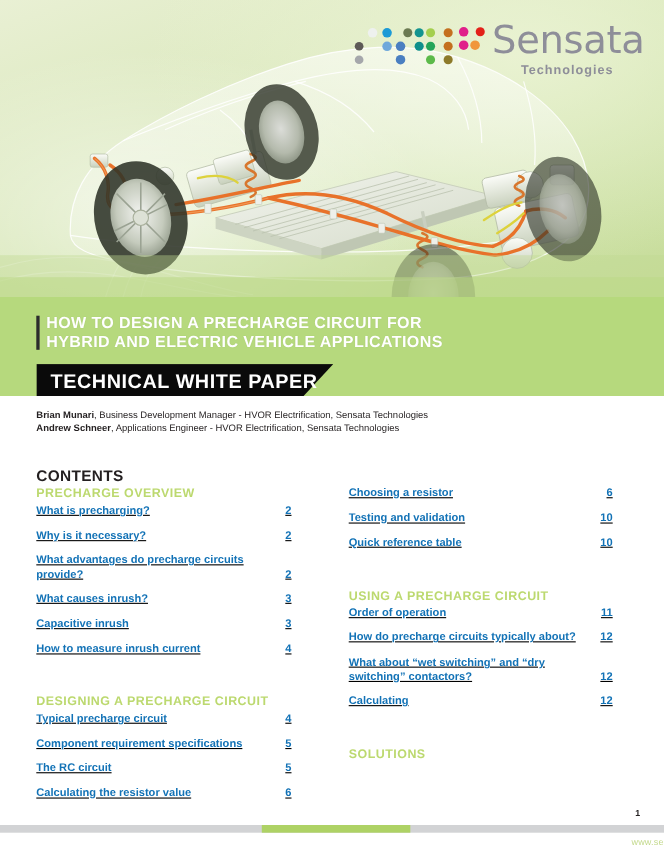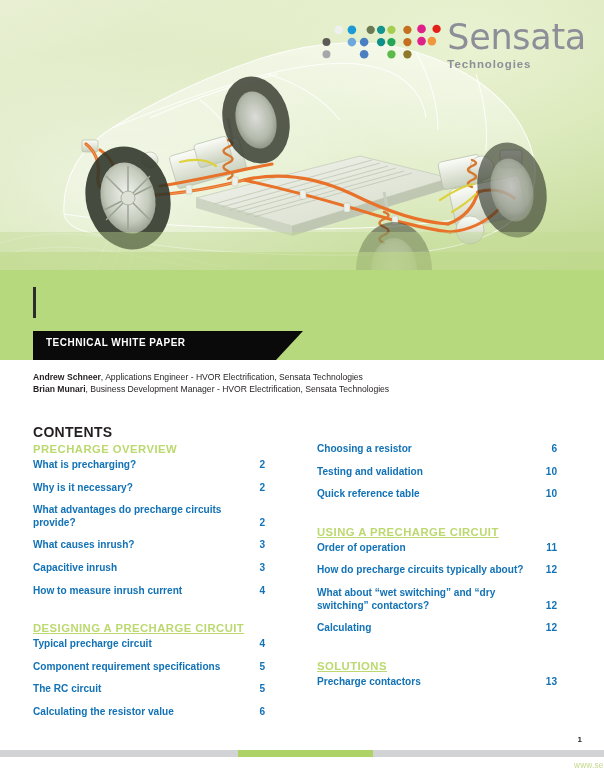--- a/index.html
+++ b/index.html
@@ -19,21 +19,21 @@
       radial-gradient(ellipse 420px 240px at 22% 72%, rgba(255,255,255,0.55) 0%, rgba(255,255,255,0) 62%),
       radial-gradient(ellipse 520px 300px at 78% 18%, rgba(236,244,214,0.85) 0%, rgba(236,244,214,0) 65%),
       linear-gradient(160deg, #e9f0d4 0%, #dce9bf 34%, #d2e4ae 60%, #c6dc99 100%);
   }
   .hero-svg { position:absolute; left:0; top:0; width:604px; height:270px; }
 
   
   .logo { position:absolute; right:18px; top:18px; width:268px; height:62px; }
   .logo-dots { position:absolute; left:0; top:2px; width:128px; height:46px; }
   .logo-word {
-    position:absolute; right:0; top:0; text-align:left;
+    position:absolute; right:0; top:0; text-align:center;
     color:#8c8c97;
   }
   .logo-name {
     font-size:35px; font-weight:400; letter-spacing:-0.3px;
     line-height:38px; color:#8e8e99;
     font-family:"DejaVu Sans", sans-serif;
   }
   .logo-sub {
     font-size:11.5px; font-weight:bold; letter-spacing:0.9px;
     color:#8e8e99; margin-top:2px; margin-right:2px;
@@ -54,21 +54,21 @@
     line-height:17px; letter-spacing:0.35px;
     text-shadow:0 0 1px rgba(120,150,70,0.30);
   }
   .wp-bar {
     position:absolute; left:33px; top:331px; width:270px; height:29px;
     background:#0a0a0a;
     clip-path: polygon(0 0, 100% 0, 90% 100%, 0 100%);
   }
   .wp-label {
     position:absolute; left:46px; top:337px;
-    color:#ffffff; font-size:10px; font-weight:bold; letter-spacing:0.5px;
+    color:#ffffff; font-size:18px; font-weight:bold; letter-spacing:0.5px;
   }
 
   
   .byline {
     position:absolute; left:33px; top:372px; width:520px;
     font-size:8.6px; color:#231f20; line-height:11.6px;
   }
   .byline .b { font-weight:bold; }
 
   .contents-head {
@@ -77,25 +77,25 @@
   }
 
   .col { position:absolute; top:443px; }
   .col-left { left:33px; width:232px; }
   .col-right { left:317px; width:240px; }
 
   .sec-head {
     color:#bcd96f; font-size:11.3px; font-weight:bold;
     letter-spacing:0.45px; margin-bottom:4px;
   }
-  .sec-head.spaced { margin-top:25px;text-decoration:underline; }
+  .sec-head.spaced { margin-top:35px; }
 
   .toc-row {
     display:flex; align-items:flex-start; justify-content:flex-start;
-    margin-bottom:10px; gap:8px;
+    margin-bottom:10px; gap:8px;text-decoration:underline;
   }
   .toc-label {
     color:#1272b6; font-size:10.1px; font-weight:bold; line-height:12.6px;
     flex: 1 1 auto;
   }
   .toc-page {
     color:#1272b6; font-size:10.1px; font-weight:bold; line-height:12.6px;
     flex:0 0 auto; text-align:right; min-width:13px;
   }
   .toc-row.two .toc-page { align-self:flex-end; }
@@ -294,30 +294,32 @@
     </svg>
     <div class="logo-word">
       <div class="logo-name">Sensata</div>
       <div class="logo-sub">Technologies</div>
     </div>
   </div>
 
   <div class="banner"></div>
   <div class="title-tick"></div>
   <div class="title">
+    <div>HOW TO DESIGN A PRECHARGE CIRCUIT FOR</div>
+    <div>HYBRID AND ELECTRIC VEHICLE APPLICATIONS</div>
   </div>
   <div class="wp-bar"></div>
   <div class="wp-label">TECHNICAL WHITE PAPER</div>
 
   <div class="byline">
     <div>
-      <span class="b">Andrew Schneer</span><span>, Applications Engineer - HVOR Electrification, Sensata Technologies</span>
+      <span class="b">Brian Munari</span><span>, Business Development Manager - HVOR Electrification, Sensata Technologies</span>
     </div>
     <div>
-      <span class="b">Brian Munari</span><span>, Business Development Manager - HVOR Electrification, Sensata Technologies</span>
+      <span class="b">Andrew Schneer</span><span>, Applications Engineer - HVOR Electrification, Sensata Technologies</span>
     </div>
   </div>
 
   <div class="contents-head">CONTENTS</div>
   <div class="col col-left" id="toc-left">
       <div class="sec-head">PRECHARGE OVERVIEW</div>
       <div class="toc-row">
         <span class="toc-label">What is precharging?</span>
         <span class="toc-page">2</span>
       </div>
@@ -383,24 +385,20 @@
       </div>
       <div class="toc-row two">
         <span class="toc-label">What about “wet switching” and “dry switching” contactors?</span>
         <span class="toc-page">12</span>
       </div>
       <div class="toc-row">
         <span class="toc-label">Calculating</span>
         <span class="toc-page">12</span>
       </div>
       <div class="sec-head spaced">SOLUTIONS</div>
-      <div class="toc-row">
-        <span class="toc-label">Precharge contactors</span>
-        <span class="toc-page">13</span>
-      </div>
     </div>
 
   <div class="page-num">1</div>
   <div class="foot-bar"></div>
   <div class="foot-bar-green"></div>
   <div class="foot-url">www.sensata.com</div>
 
 </div>
 
 </body></html>

